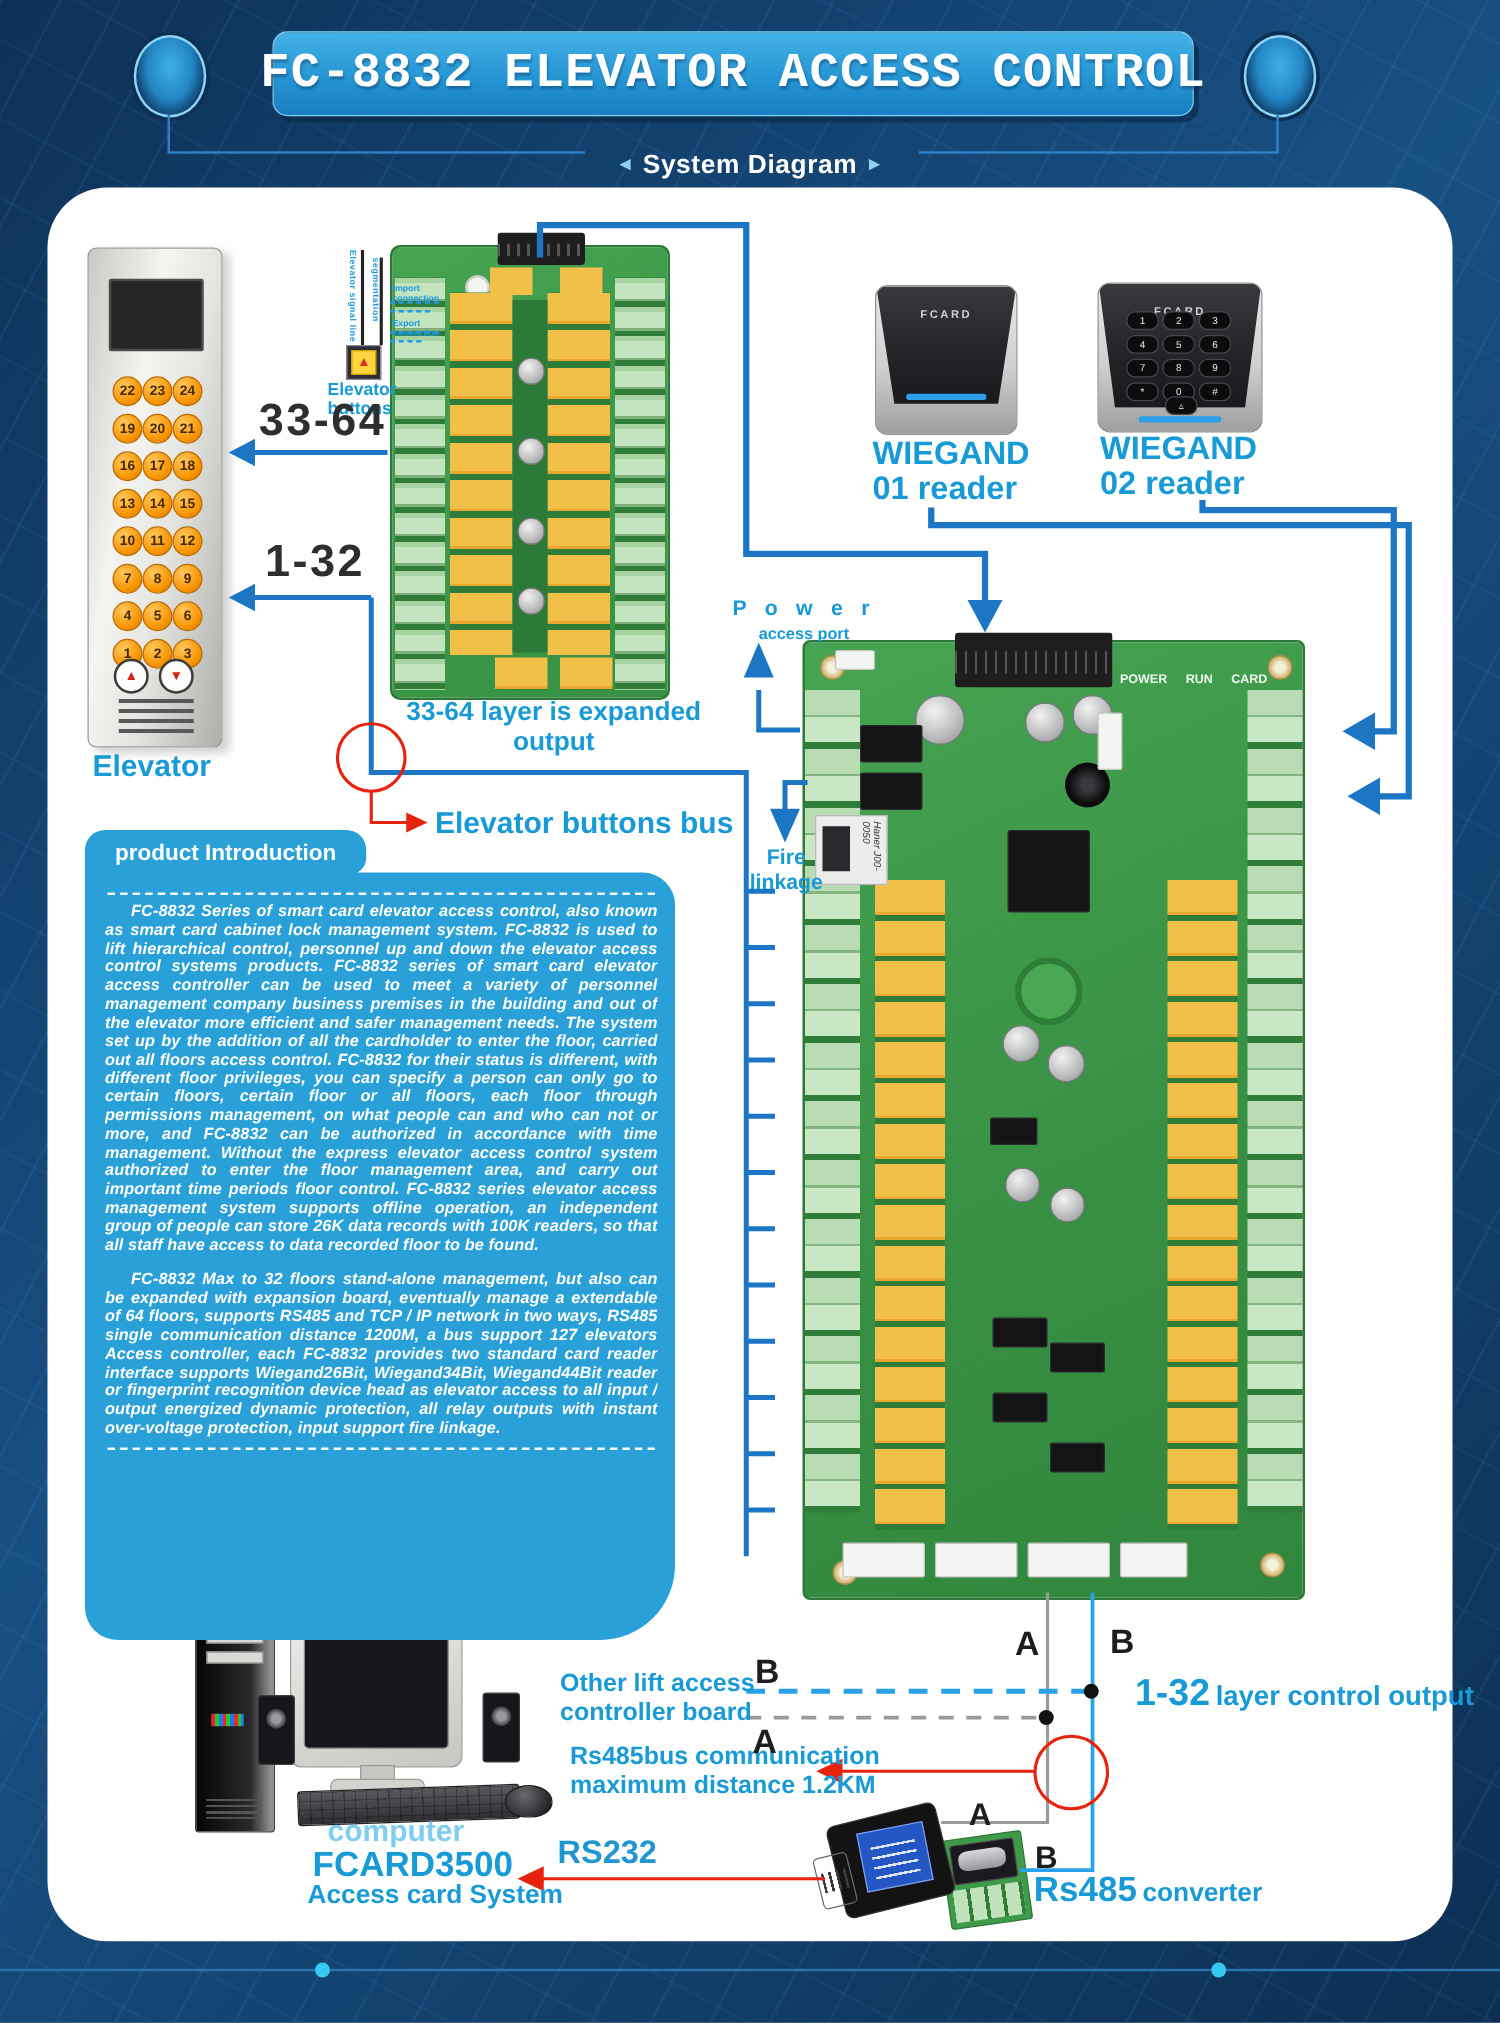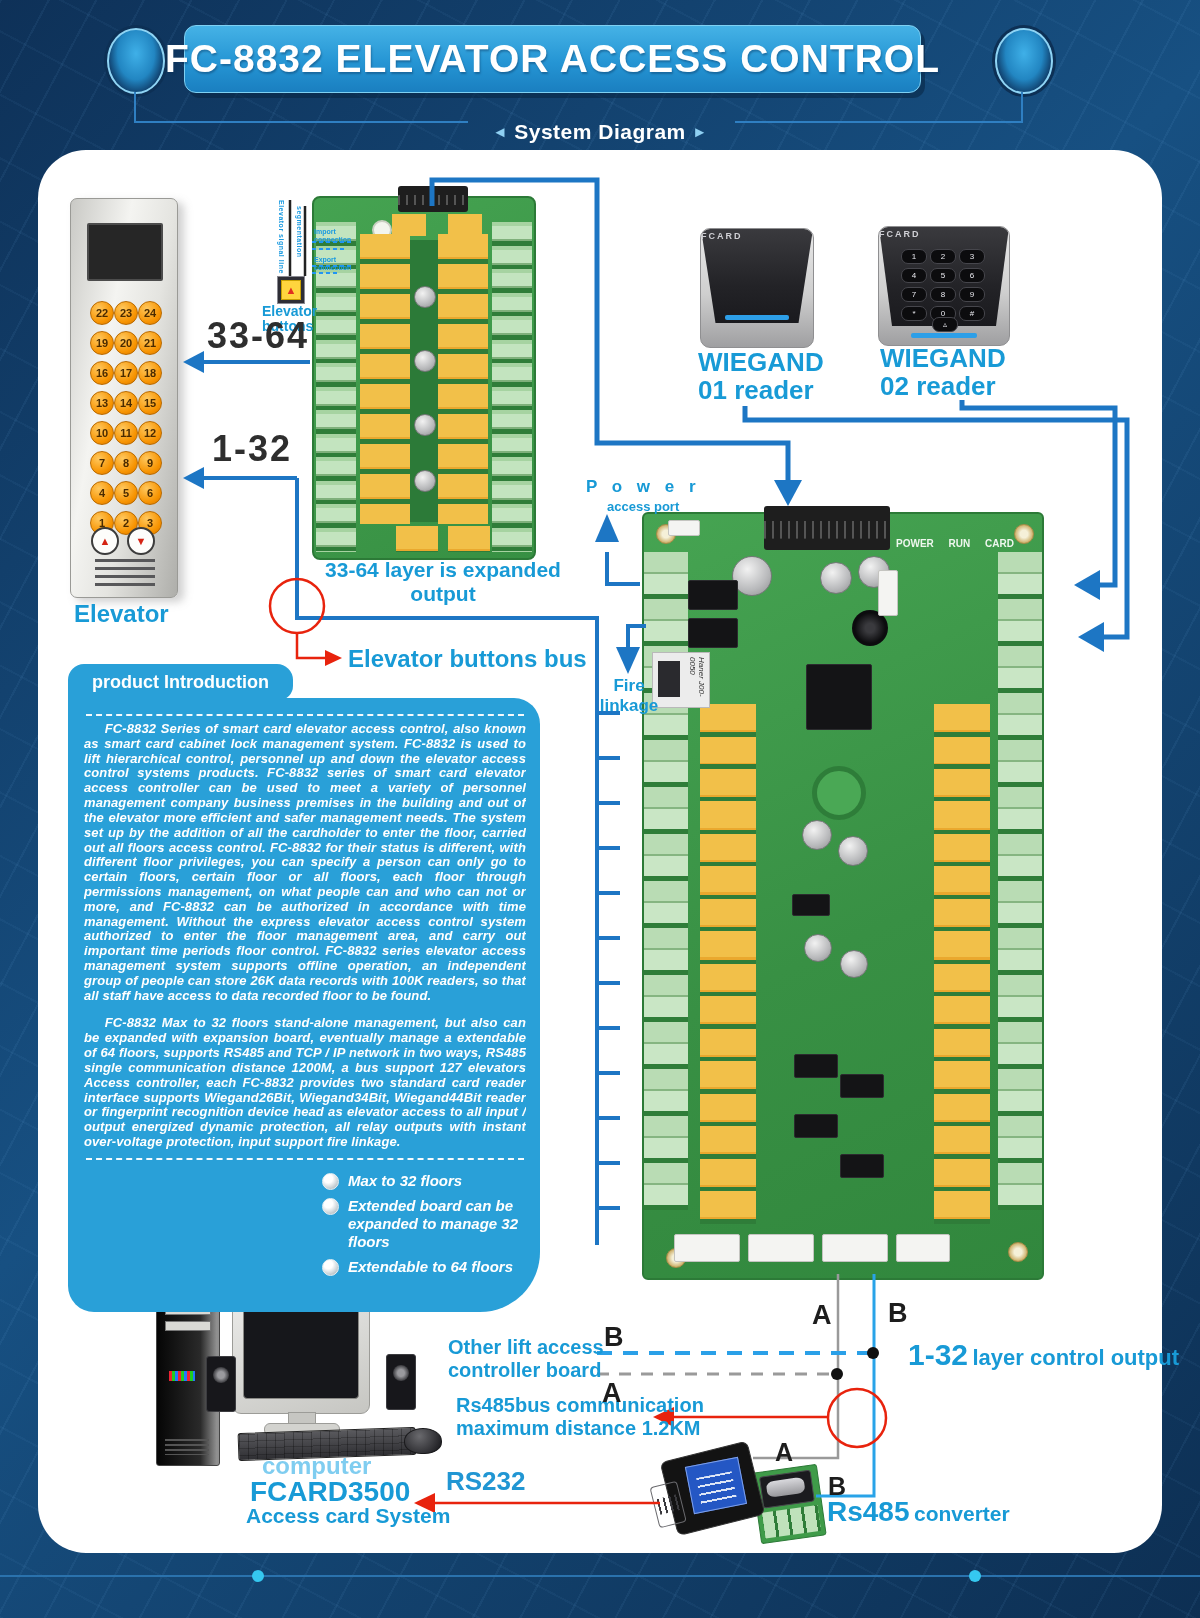--- a/index.html
+++ b/index.html
@@ -6,24 +6,24 @@
   #stage{position:relative;width:1200px;height:1618px;overflow:hidden;
     font-family:"Liberation Sans",sans-serif;
     background:
       repeating-linear-gradient(118deg, rgba(120,185,240,.07) 0 2px, transparent 2px 42px),
       repeating-linear-gradient(28deg, rgba(120,185,240,.05) 0 2px, transparent 2px 56px),
       linear-gradient(135deg,#0e3158 0%,#175082 45%,#0d2f53 100%);}
   .abs{position:absolute;}
   .blue{color:#189ad6;font-weight:bold;}
   .ltblue{color:#7fcdf0;font-weight:bold;}
   
-  .banner{left:184px;top:25px;width:735px;height:66px;border-radius:12px;
+  .banner{left:218px;top:25px;width:735px;height:66px;border-radius:12px;
     background:linear-gradient(180deg,#45b2e6 0%,#2595d4 55%,#1a7fc0 100%);
     border:1px solid #7fd0f2;box-shadow:4px 5px 0 rgba(8,36,66,.55);
-    display:flex;align-items:center;justify-content:center;}
+    display:flex;align-items:center;justify-content:center;font-family:Liberation Mono, monospace;}
   .banner h1{margin:0;color:#fff;font-size:39px;letter-spacing:1px;font-weight:bold;
     text-shadow:1px 2px 2px rgba(10,50,90,.4);white-space:nowrap;}
   .side-oval{width:54px;height:62px;border-radius:50%;
     background:radial-gradient(ellipse at 50% 38%,#3fb0e8 0%,#2286c2 48%,#0d3560 78%);
     border:2px solid #8fd4f4;box-shadow:0 0 0 3px #0d3055;}
   .subtitle{left:440px;top:120px;width:320px;text-align:center;color:#fff;
     font-size:21px;font-weight:bold;letter-spacing:.5px;white-space:nowrap;}
   .subtitle .arr{color:#8fd0f2;font-size:15px;vertical-align:2px;}
   
   .sheet{left:38px;top:150px;width:1124px;height:1403px;background:#fff;border-radius:48px;}
@@ -62,21 +62,21 @@
   .btn-icon{width:26px;height:26px;background:#2e2e36;border:1px solid #8a8a92;
     display:flex;align-items:center;justify-content:center;}
   .btn-icon .inner{width:18px;height:18px;background:#ffd53e;border:1px solid #c9a000;
     display:flex;align-items:center;justify-content:center;color:#e03020;font-size:11px;line-height:1;}
   
   .reader{border-radius:10px;background:linear-gradient(180deg,#e9e9e9 0%,#cfcfcf 55%,#9f9fa1 100%);
     border:1px solid #8f8f91;overflow:hidden;}
   .rface{position:absolute;left:0;top:0;width:100%;height:82%;
     background:linear-gradient(180deg,#3a3a3e 0%,#232327 60%,#1a1a1e 100%);
     clip-path:polygon(0% 0%,100% 0%,87% 100%,13% 100%);}
-  .rbrand{position:absolute;top:2px;width:100%;color:#cfcfd4;
+  .rbrand{position:absolute;top:17px;width:100%;text-align:center;color:#cfcfd4;
     font-size:9px;font-weight:bold;letter-spacing:2px;}
   .rstrip{position:absolute;height:5px;background:#2d9fe8;border-radius:2px;}
   .kgrid{position:absolute;display:grid;grid-template-columns:repeat(3,24px);gap:4px 5px;}
   .key{width:24px;height:13px;border-radius:7px;background:#0c0c0e;border:1px solid #46464c;
     color:#e8e8ee;font-size:8px;display:flex;align-items:center;justify-content:center;line-height:1;}
   
   .mboard{left:642px;top:512px;width:398px;height:764px;border-radius:6px;
     background:linear-gradient(155deg,#46a452 0%,#389044 55%,#31873d 100%);border:2px solid #2c7a37;z-index:10;}
   .mterm{background:repeating-linear-gradient(180deg,#b9dcb4 0 20px,#85b581 20px 22px,#c9e6c5 22px 42px,#2f7d39 42px 47px);}
   .mrelay{background:repeating-linear-gradient(180deg,#f2c049 0 26px,#eaa82e 26px 28px,#2f7d39 28px 32.5px);}
@@ -330,35 +330,20 @@
 
   <div class="abs intro-tab">
     <span>product Introduction</span>
   </div>
   <div class="abs intro-box">
     <div class="intro-inner">
       <div class="dashline"></div>
       <p class="ptext">FC-8832 Series of smart card elevator access control, also known as smart card cabinet lock management system. FC-8832 is used to lift hierarchical control, personnel up and down the elevator access control systems products. FC-8832 series of smart card elevator access controller can be used to meet a variety of personnel management company business premises in the building and out of the elevator more efficient and safer management needs. The system set up by the addition of all the cardholder to enter the floor, carried out all floors access control. FC-8832 for their status is different, with different floor privileges, you can specify a person can only go to certain floors, certain floor or all floors, each floor through permissions management, on what people can and who can not or more, and FC-8832 can be authorized in accordance with time management. Without the express elevator access control system authorized to enter the floor management area, and carry out important time periods floor control. FC-8832 series elevator access management system supports offline operation, an independent group of people can store 26K data records with 100K readers, so that all staff have access to data recorded floor to be found.</p>
       <p class="ptext" style="margin-top:13px;">FC-8832 Max to 32 floors stand-alone management, but also can be expanded with expansion board, eventually manage a extendable of 64 floors, supports RS485 and TCP / IP network in two ways, RS485 single communication distance 1200M, a bus support 127 elevators Access controller, each FC-8832 provides two standard card reader interface supports Wiegand26Bit, Wiegand34Bit, Wiegand44Bit reader or fingerprint recognition device head as elevator access to all input / output energized dynamic protection, all relay outputs with instant over-voltage protection, input support fire linkage.</p>
       <div class="dashline" style="margin-top:8px;"></div>
-      <div class="bullets">
-
-      <div class="bullet-row">
-          <span class="bullet-dot"></span>
-          <span class="bullet-text">Max to 32 floors</span>
-        </div>
-          <div class="bullet-row">
-          <span class="bullet-dot"></span>
-          <span class="bullet-text">Extended  board can be expanded to manage 32 floors</span>
-        </div>
-          <div class="bullet-row">
-          <span class="bullet-dot"></span>
-          <span class="bullet-text">Extendable to 64 floors</span>
-        </div>
-        </div>
     </div>
   </div>
 
   <div class="abs tower">
     <div class="slot" style="top:16px;"></div>
     <div class="slot" style="top:32px;"></div>
     <div class="abs" style="left:12px;top:82px;width:26px;height:10px;background:repeating-linear-gradient(90deg,#e23 0 3px,#2c2 3px 6px,#27f 6px 9px);"></div>
     <div class="abs" style="left:8px;top:150px;width:44px;height:16px;background:repeating-linear-gradient(180deg,#555 0 2px,transparent 2px 5px);"></div>
   </div>
   <div class="abs monitor">

